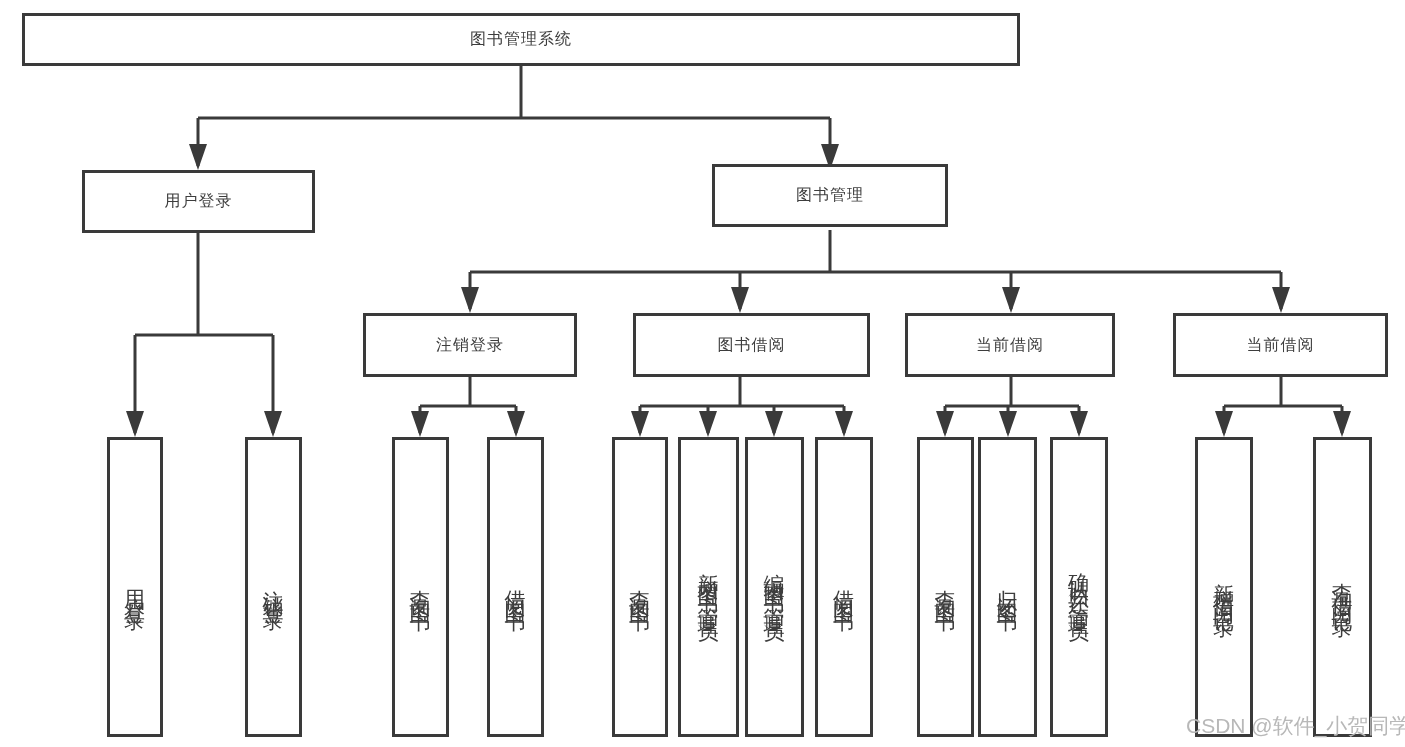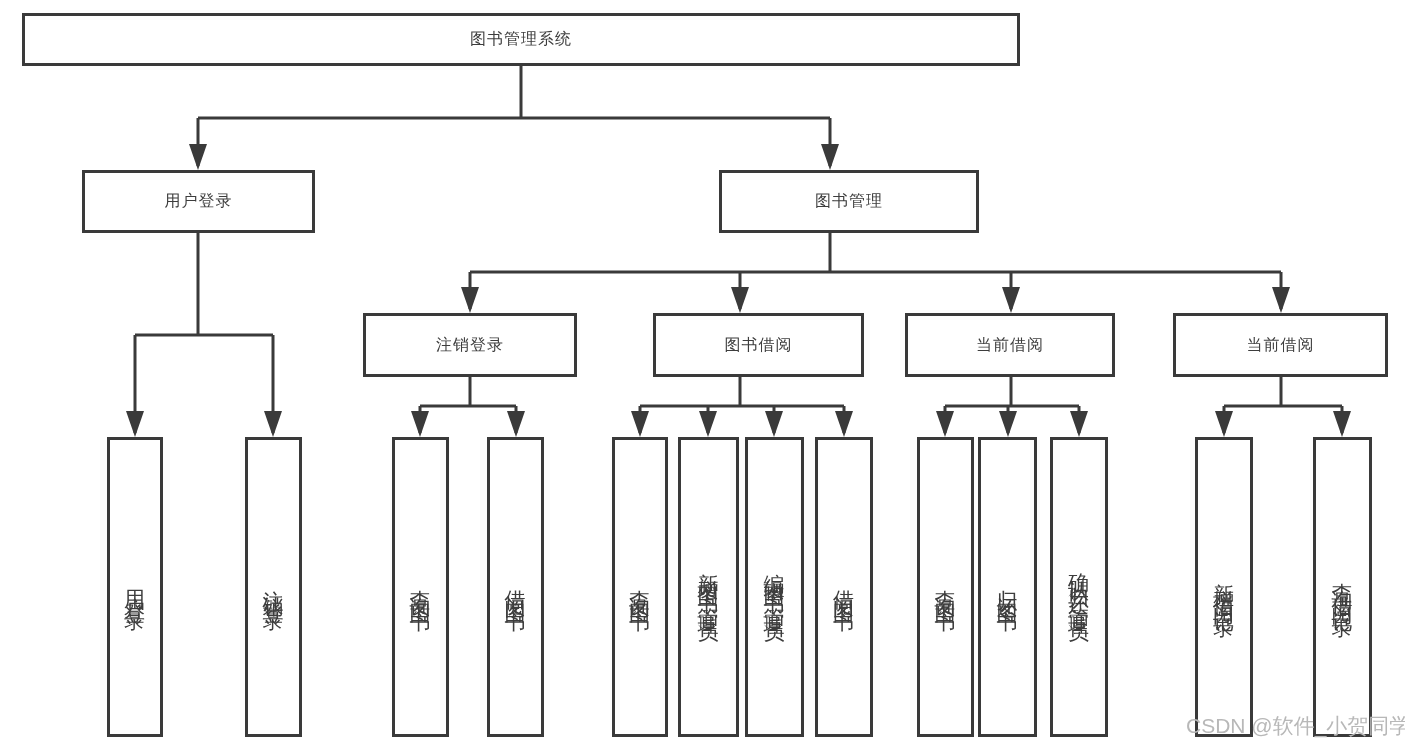--- a/index.html
+++ b/index.html
@@ -91,28 +91,28 @@
     </g>
   </svg>
 
   <div class="box h" style="left:22px; top:13px; width:998px; height:53px;">
     <span>图书管理系统</span>
   </div>
 
   <div class="box h" style="left:82px; top:170px; width:233px; height:63px;">
     <span>用户登录</span>
   </div>
-  <div class="box h" style="left:712px; top:170px; width:260px; height:63px;margin-left:7px;">
+  <div class="box h" style="left:712px; top:164px; width:236px; height:63px;">
     <span>图书管理</span>
   </div>
 
   <div class="box h" style="left:363px; top:313px; width:214px; height:64px;">
     <span>注销登录</span>
   </div>
-  <div class="box h" style="left:633px; top:313px; width:211px; height:64px;margin-left:20px;">
+  <div class="box h" style="left:633px; top:313px; width:237px; height:64px;">
     <span>图书借阅</span>
   </div>
   <div class="box h" style="left:905px; top:313px; width:210px; height:64px;">
     <span>当前借阅</span>
   </div>
   <div class="box h" style="left:1173px; top:313px; width:215px; height:64px;">
     <span>当前借阅</span>
   </div>
 
   <div class="box leaf" style="left:107px; top:437px; width:56px; height:300px;">

